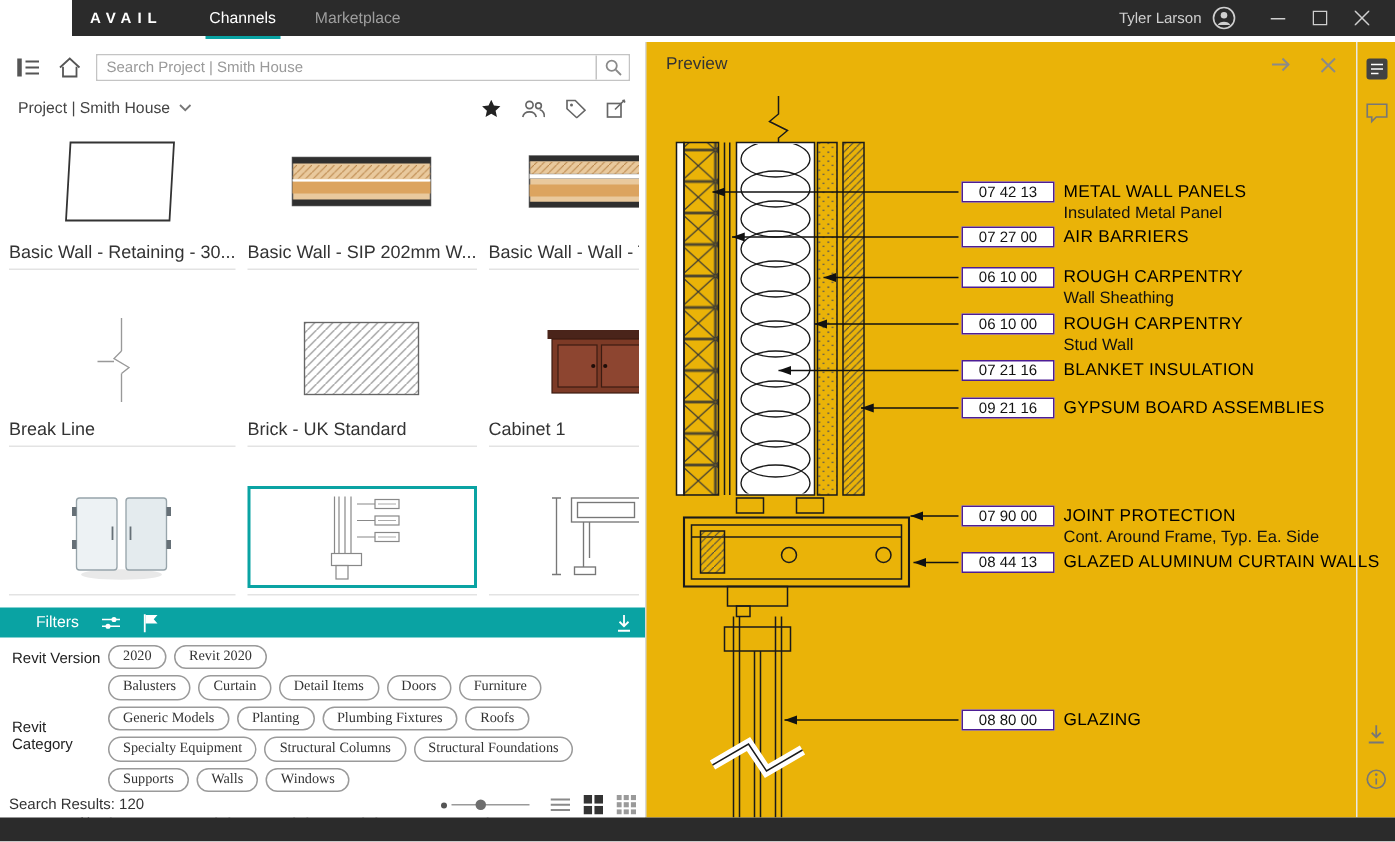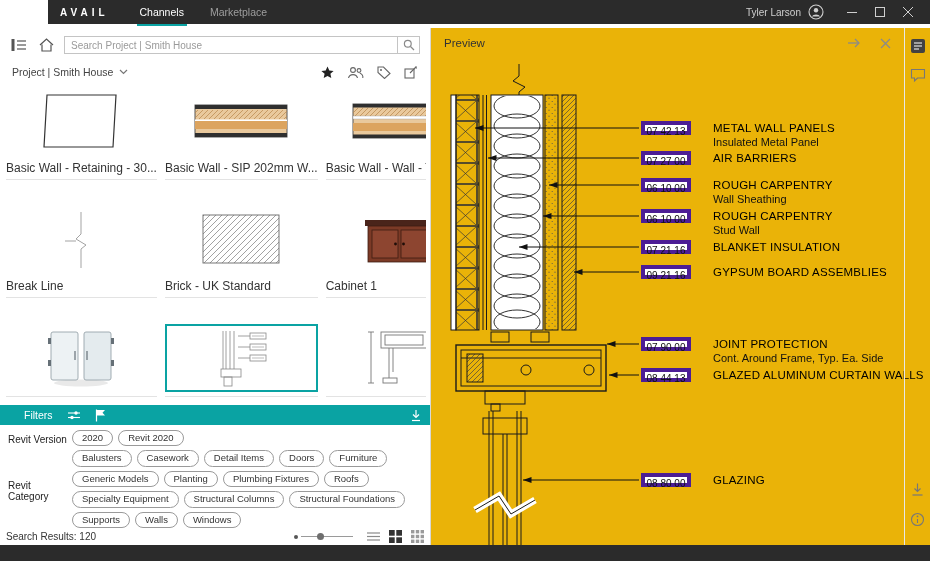--- a/index.html
+++ b/index.html
@@ -40,21 +40,21 @@
 
   
   .filters { position:absolute; top:377px; left:0; right:0; bottom:17px; background:#fff; }
   .filters-bar { height:20px; background:var(--accent,#0aa3a3); display:flex; align-items:center; padding:0 8px; gap:14px; }
   .filters-title { color:#fff; font-size:10.5px;margin-left:16px; }
   .fb-icon { display:flex; align-items:center; }
   .fb-right { margin-left:auto; display:flex; }
   .f-rows { padding:5px 8px 0; }
   .f-row { display:flex; align-items:center; margin-bottom:4px; }
   .f-label { width:64px; flex:none; font-size:10px; color:#222; padding-top:3px; }
-  .f-chips { flex:1; display:flex; flex-wrap:wrap; gap:4px 5px; }
+  .f-chips { flex:1; display:flex; flex-wrap:wrap; gap:4px 5px;font-family:Liberation Serif, serif; }
   .chip { border:1px solid #9a9a9a; border-radius:9px; padding:2px 9px; font-size:9.5px; line-height:1.1; color:#333; background:#fff; white-space:nowrap; }
 
   .statusbar { position:absolute; bottom:-17px; left:0; right:0; height:17px; display:flex; align-items:center; padding:0 6px; font-size:10px; color:#333; background:#fff; }
   .zoom { display:flex; align-items:center; margin-left:auto; margin-right:14px; }
   .zoom-line { width:52px; height:1px; background:#9a9a9a; position:relative; }
   .zoom-dot-l { width:4px; height:4px; border-radius:50%; background:#555; margin-right:3px; }
   .zoom-handle { position:absolute; left:16px; top:-3px; width:7px; height:7px; border-radius:50%; background:#6e6e6e; }
   .view-icons { display:flex; gap:9px; }
   .view-icon { display:flex; align-items:center; }
 
@@ -65,21 +65,21 @@
   .preview-header { position:absolute; top:0; left:0; right:26px; height:30px; display:flex; align-items:center; padding:0 13px; }
   .preview-title { font-size:11.5px; color:#333; }
   .ph-icons { margin-left:auto; display:flex; gap:18px; align-items:center; }
   .right-strip { position:absolute; top:0; right:0; bottom:0; width:26px; border-left:1px solid #e8e8e8; }
   .rs-icon { position:absolute; left:5px; }
 
   .preview-content { position:absolute; top:30px; left:0; right:26px; bottom:0; }
   .drawing-svg { position:absolute; left:0; top:0; }
 
   .callout { position:absolute; left:210px; display:flex; align-items:flex-start; }
-  .co-code { flex:none; width:50px; height:14px; line-height:13px; text-align:center; border:4px solid #4c1d95; font-size:10px; color:#111; background:#fff; margin-right:22px; }
+  .co-code { flex:none; width:62px; height:14px; line-height:13px; text-align:center; border:1px solid #4c1d95; font-size:10px; color:#111; background:#fff; margin-right:6px; }
   .co-title { font-size:11.5px; color:#000; letter-spacing:.2px; line-height:14px; white-space:nowrap; }
   .co-sub { font-size:11px; color:#111; line-height:14px; white-space:nowrap; }
 
   svg { display:block; }
 </style>
 </head>
 <body>
 
 <svg width="0" height="0" style="position:absolute">
   <defs>
@@ -411,21 +411,21 @@
         <div class="f-label">Revit Version</div>
         <div class="f-chips">
             <span class="chip">2020</span>
             <span class="chip">Revit 2020</span>
           </div>
       </div>
       <div class="f-row">
         <div class="f-label">Revit Category</div>
         <div class="f-chips">
             <span class="chip">Balusters</span>
-            <span class="chip">Casework</span>
+            <span class="chip">Curtain</span>
             <span class="chip">Detail Items</span>
             <span class="chip">Doors</span>
             <span class="chip">Furniture</span>
             <span class="chip">Generic Models</span>
             <span class="chip">Planting</span>
             <span class="chip">Plumbing Fixtures</span>
             <span class="chip">Roofs</span>
             <span class="chip">Specialty Equipment</span>
             <span class="chip">Structural Columns</span>
             <span class="chip">Structural Foundations</span>

